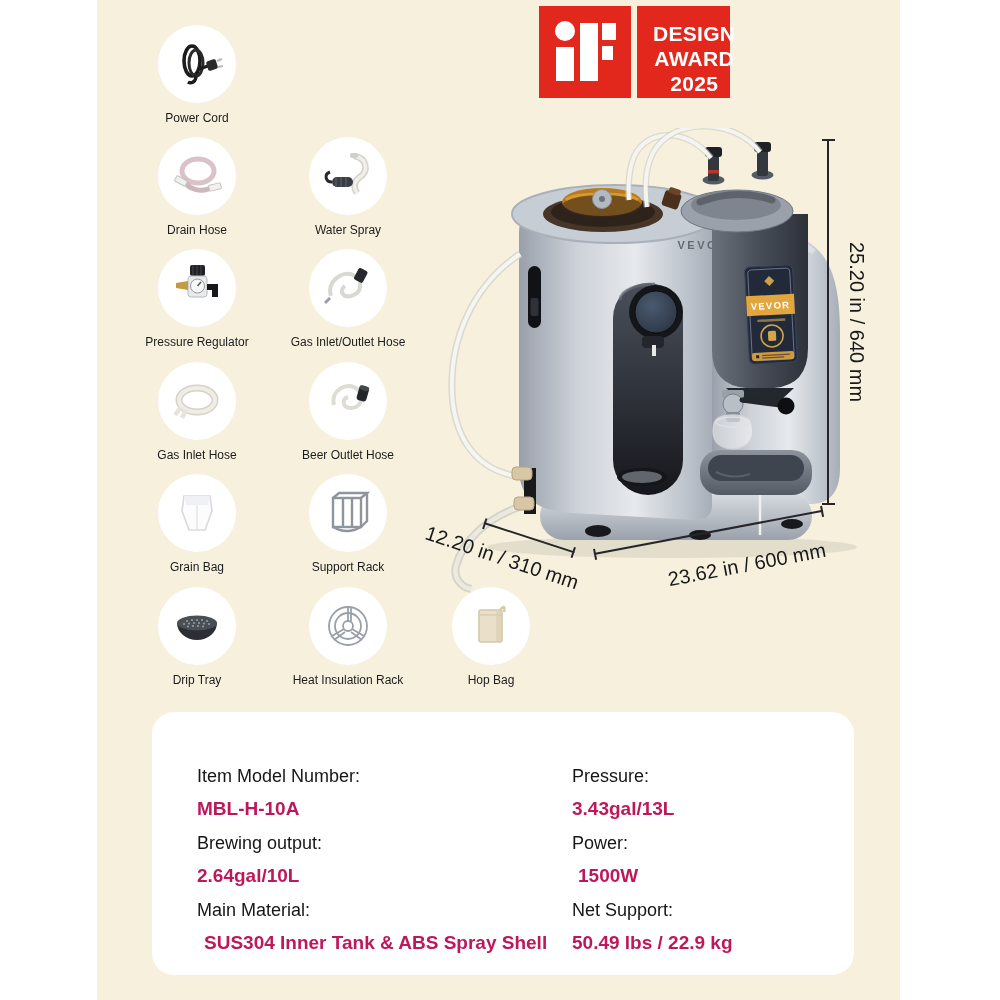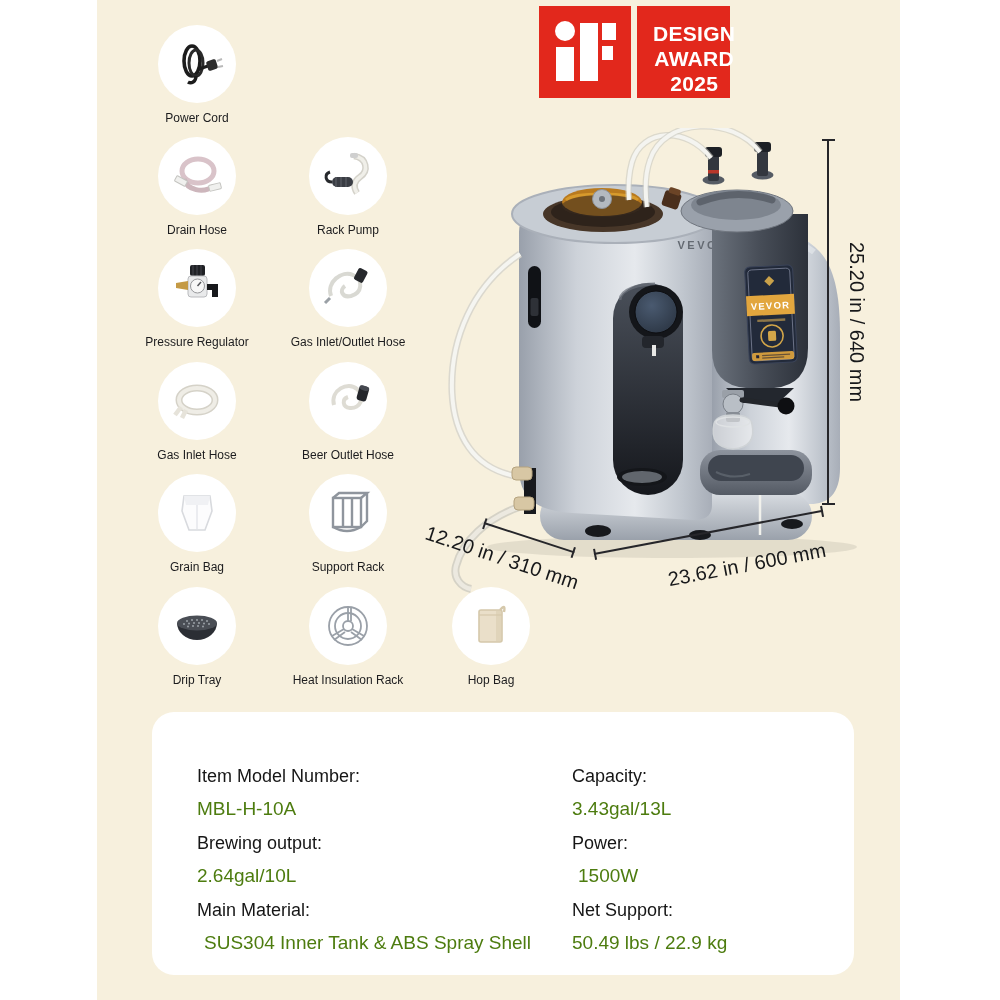--- a/index.html
+++ b/index.html
@@ -23,21 +23,21 @@
   .dim-line{position:absolute;background:#26262a;height:2px;}
   .dim-line .tick{position:absolute;background:#26262a;width:2px;height:11px;top:-4.5px;}
   .dim-vline{position:absolute;background:#26262a;width:2px;left:827px;top:139px;height:366px;}
   .dim-vline .tick{position:absolute;background:#26262a;width:13px;height:2px;left:-5.5px;}
   .dim-label{position:absolute;font-size:20px;font-weight:500;color:#17181a;white-space:nowrap;}
 
   
   .spec-card{position:absolute;left:152px;top:712px;width:702px;height:263px;background:#ffffff;border-radius:22px;}
   .spec-cell{position:absolute;white-space:nowrap;}
   .spec-label{font-size:18px;font-weight:400;color:#161616;}
-  .spec-value{font-size:19px;font-weight:400;color:#4d7c0f;}
+  .spec-value{font-size:19px;font-weight:700;color:#be185d;}
 </style>
 </head>
 <body>
 
 <div class="canvas">
   <div class="bg"></div>
 
   <div class="badge-sq badge-left">
     <svg width="70" height="70" viewBox="0 0 70 70">
       <circle cx="15" cy="14" r="10" fill="#ffffff"></circle>
@@ -92,21 +92,21 @@
     <div class="circ">
       <svg width="56" height="56" viewBox="0 0 56 56">
         <path d="M34,8 C47,10 49,23 40,29 C34,33 33,39 37,45" fill="none" stroke="#d4d2ca" stroke-width="6.5"></path>
         <path d="M34,8 C47,10 49,23 40,29 C34,33 33,39 37,45" fill="none" stroke="#f0efe9" stroke-width="3.5"></path>
         <rect x="12" y="29" width="21" height="10" rx="5" fill="#3a3d44"></rect>
         <path d="M16,29 v10 M21,29 v10 M26,29 v10" stroke="#54575e" stroke-width="1.5"></path>
         <path d="M12,34 C5,34 4,26 10,24" fill="none" stroke="#26282c" stroke-width="3"></path>
         <rect x="30" y="5" width="8" height="5" rx="2" fill="#cfcfcf"></rect>
       </svg>
     </div>
-    <div class="alabel">Rack Pump</div>
+    <div class="alabel">Water Spray</div>
   </div>
 
   <div class="acc" style="left:158px;top:249px">
     <div class="circ">
       <svg width="56" height="56" viewBox="0 0 56 56">
         <rect x="21" y="5" width="15" height="11" rx="2" fill="#1f2125"></rect>
         <path d="M24,5 v11 M28,5 v11 M32,5 v11" stroke="#3a3c42" stroke-width="1.4"></path>
         <rect x="19" y="16" width="19" height="21" rx="3" fill="#e9eaeb" stroke="#b9babd"></rect>
         <circle cx="28.5" cy="26" r="7" fill="#f7f7f7" stroke="#97989b"></circle>
         <path d="M28.5,26 L32,22" stroke="#55565a" stroke-width="1.5"></path>
@@ -401,20 +401,20 @@
   <div class="dim-label" style="left:747px;top:565px;transform:translate(-50%,-50%) rotate(-10.7deg);">23.62 in /  600 mm</div>
 
   <div class="spec-card">
     <div class="spec-cell spec-label" style="left:45px;top:54px">Item Model Number:</div>
     <div class="spec-cell spec-value" style="left:45px;top:86px">MBL-H-10A</div>
     <div class="spec-cell spec-label" style="left:45px;top:121px">Brewing output:</div>
     <div class="spec-cell spec-value" style="left:45px;top:153px">2.64gal/10L</div>
     <div class="spec-cell spec-label" style="left:45px;top:188px">Main Material:</div>
     <div class="spec-cell spec-value" style="left:52px;top:220px">SUS304 Inner Tank &amp; ABS Spray Shell</div>
 
-    <div class="spec-cell spec-label" style="left:420px;top:54px">Capacity:</div>
+    <div class="spec-cell spec-label" style="left:420px;top:54px">Pressure:</div>
     <div class="spec-cell spec-value" style="left:420px;top:86px">3.43gal/13L</div>
     <div class="spec-cell spec-label" style="left:420px;top:121px">Power:</div>
     <div class="spec-cell spec-value" style="left:426px;top:153px">1500W</div>
     <div class="spec-cell spec-label" style="left:420px;top:188px">Net Support:</div>
     <div class="spec-cell spec-value" style="left:420px;top:220px">50.49 lbs / 22.9 kg</div>
   </div>
 </div>
 
 </body></html>

